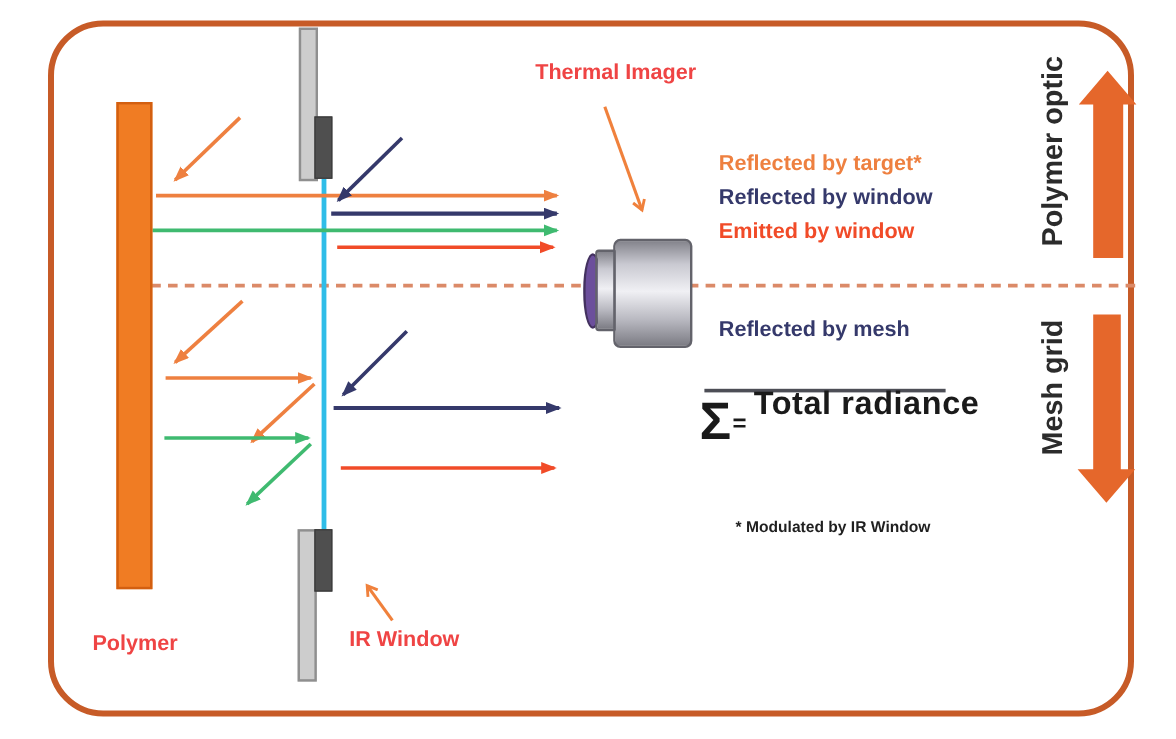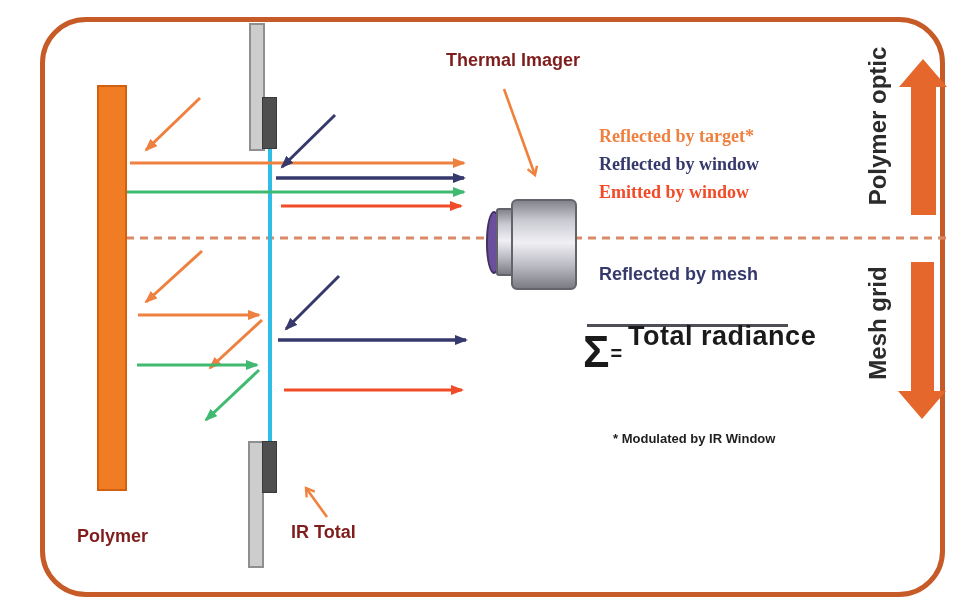--- a/index.html
+++ b/index.html
@@ -35,26 +35,26 @@
     left:496px;top:208px;width:18px;height:68px;
     background:linear-gradient(180deg,#84848C 0%,#C9C9D1 22%,#F0F0F4 48%,#B9B9C1 75%,#7C7C84 100%);
     border:2px solid #63636B;border-radius:3px;box-sizing:border-box;
   }
   #camera-body{
     left:511px;top:199px;width:66px;height:91px;
     background:linear-gradient(180deg,#84848C 0%,#C9C9D1 22%,#F0F0F4 48%,#B9B9C1 75%,#7C7C84 100%);
     border:2px solid #63636B;border-radius:6px;box-sizing:border-box;
   }
   
-  .lbl{color:#7f1d1d;font-weight:bold;font-size:18px;white-space:nowrap;}
+  .lbl{color:#ef4444;font-weight:bold;font-size:18px;white-space:nowrap;}
   #thermal-label{left:446px;top:50px;}
   #target-label{left:77px;top:526px;}
   #irwindow-label{left:291px;top:522px;}
   .legend{left:599px;display:flex;flex-direction:column;}
-  #legend-top{top:122px;font-family:Liberation Serif, serif;}
+  #legend-top{top:122px;}
   #legend-bottom{top:260px;}
   .legend-line{height:28px;line-height:28px;font-weight:bold;font-size:18px;white-space:nowrap;}
   #sum-rule{left:587px;top:324px;width:201px;height:3px;background:#4D4E56;}
   #sum-row{left:583px;top:330px;height:40px;display:flex;align-items:flex-end;color:#1A1A1A;}
   #sum-sigma{font-size:44px;line-height:0.82;font-weight:bold;}
   #sum-eq{font-size:20px;font-weight:bold;margin:0 6px 5px 1px;}
   #sum-total{font-size:27px;line-height:1;font-weight:bold;margin-bottom:20px;letter-spacing:0.5px;}
   #footnote{left:613px;top:400px;font-size:13px;font-weight:bold;color:#1F1F1F;white-space:nowrap;margin-top:31px;}
   .vlabel{
     color:#2B2B2B;font-weight:bold;font-size:24px;white-space:nowrap;
@@ -140,18 +140,18 @@
 
   <div id="sum-rule" class="abs"></div>
   <div id="sum-row" class="abs">
     <span id="sum-sigma">Σ</span>
     <span id="sum-eq">=</span>
     <span id="sum-total">Total radiance</span>
   </div>
   <div id="footnote" class="abs">* Modulated by IR Window</div>
 
   <div id="target-label" class="abs lbl">Polymer</div>
-  <div id="irwindow-label" class="abs lbl">IR Total</div>
+  <div id="irwindow-label" class="abs lbl">IR Window</div>
 
   <div id="zone-top-label" class="abs vlabel">Polymer optic</div>
   <div id="zone-bottom-label" class="abs vlabel">Mesh grid</div>
 
 </div>
 
 </body></html>

